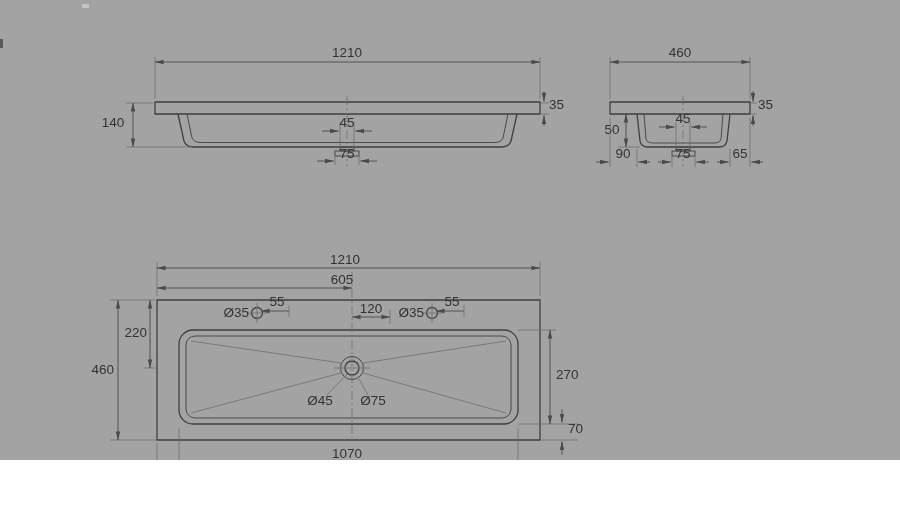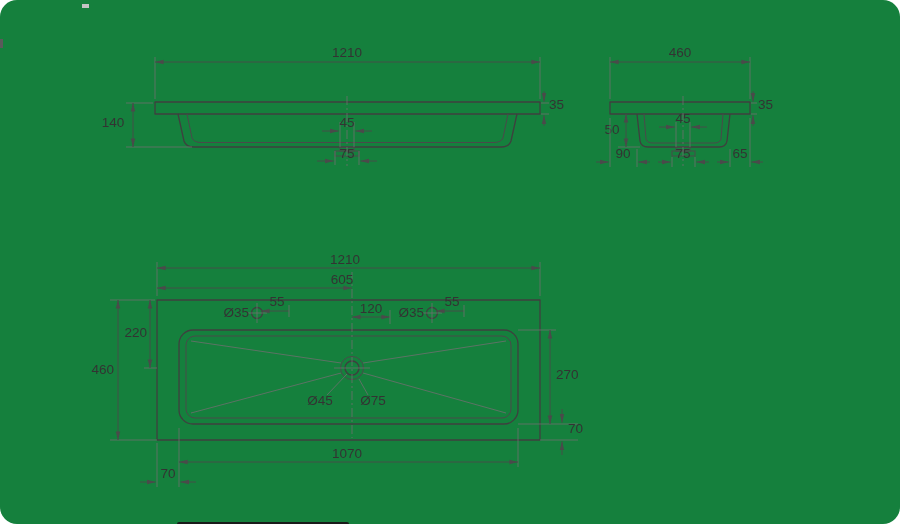--- a/index.html
+++ b/index.html
@@ -1,17 +1,17 @@
 <!DOCTYPE html>
 <html><head>
 <meta charset="utf-8">
 <style>
   html,body{margin:0;padding:0;background:#ffffff;}
-  .stage{position:relative;width:900px;height:524px;background:#15803d;overflow:hidden;
-         font-family:"Liberation Sans",sans-serif;border-radius:17px;}
+  .stage{position:relative;width:900px;height:460px;background:#a3a3a3;overflow:hidden;
+         font-family:"Liberation Sans",sans-serif;}
   svg{position:absolute;left:0;top:0;}
   svg text{font-family:"Liberation Sans",sans-serif;font-size:13.5px;fill:#333333;}
   .part{fill:none;stroke:#3f3f3f;stroke-width:1.3;stroke-linejoin:round;}
   .ln{fill:none;stroke:#4a4a4a;stroke-width:1;}
   .thin{fill:none;stroke:#6f6f6f;stroke-width:0.8;}
   .ext{fill:none;stroke:#6f6f6f;stroke-width:0.8;}
   .cl{fill:none;stroke:#707070;stroke-width:0.8;stroke-dasharray:9 3 2 3;}
   .dim{fill:none;stroke:#4a4a4a;stroke-width:0.9;marker-start:url(#ah);marker-end:url(#ah);}
   .dime{fill:none;stroke:#4a4a4a;stroke-width:0.9;marker-end:url(#ah);}
   .dims{fill:none;stroke:#4a4a4a;stroke-width:0.9;marker-start:url(#ah);}

